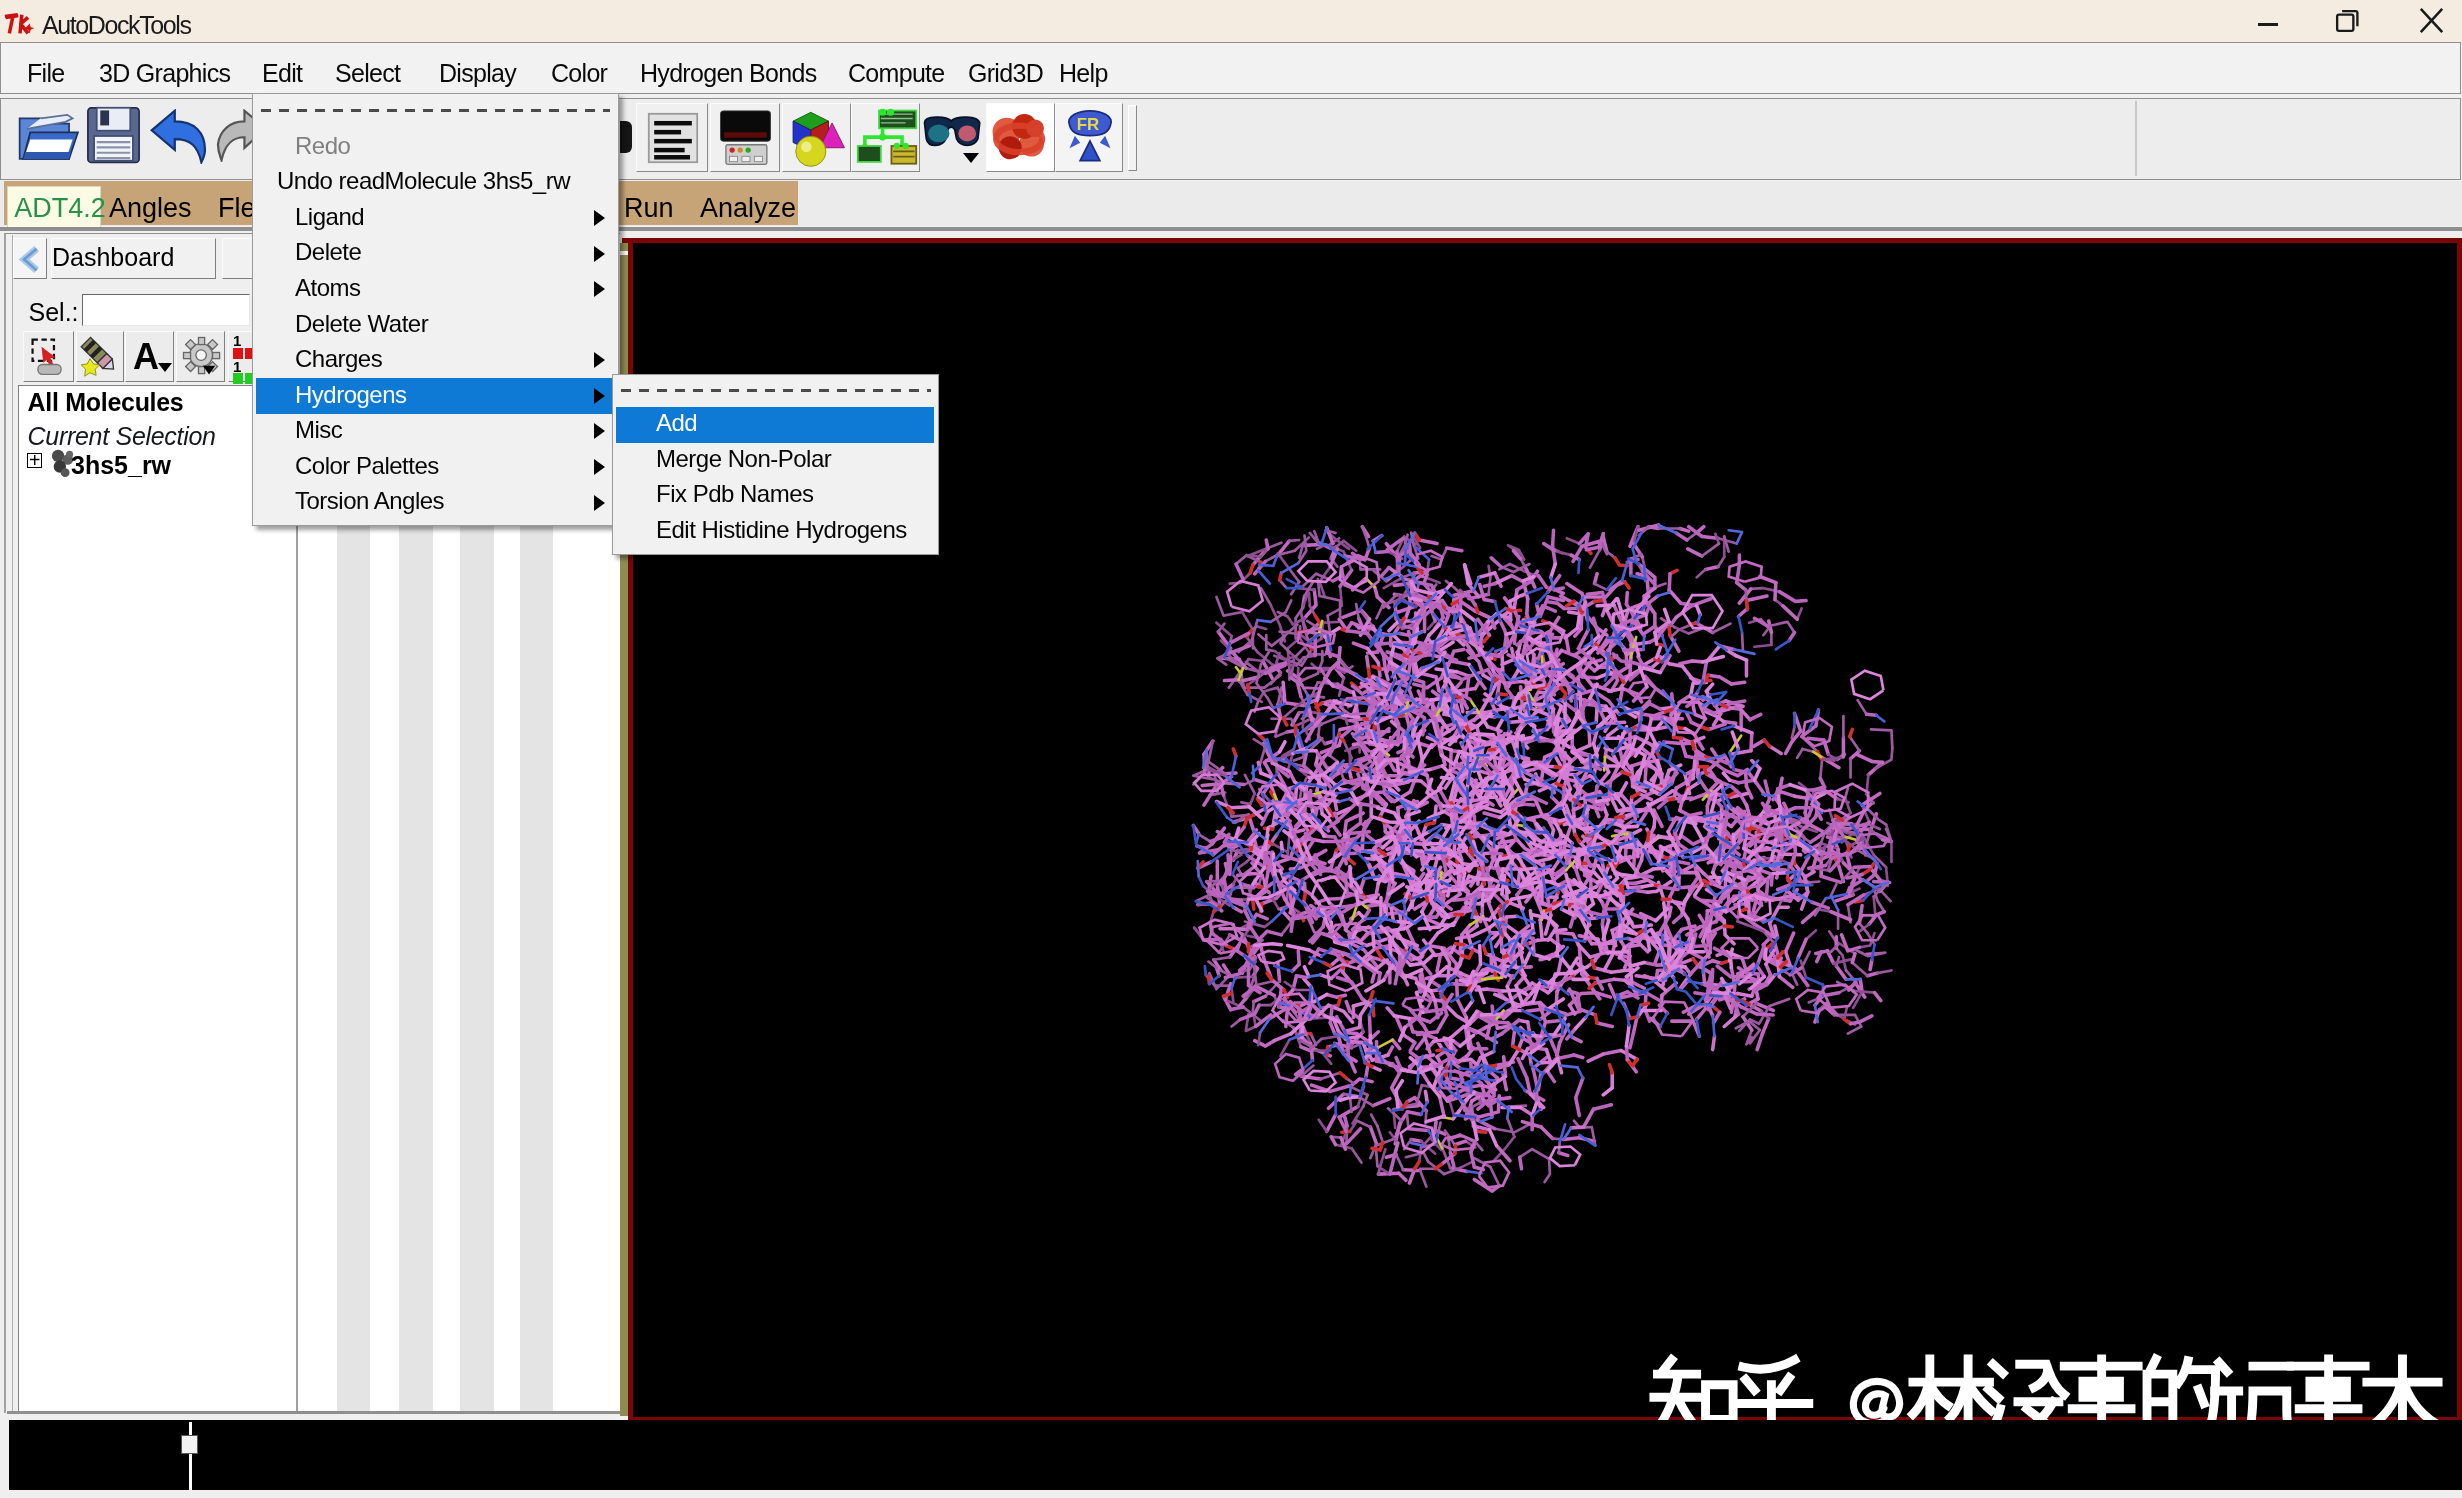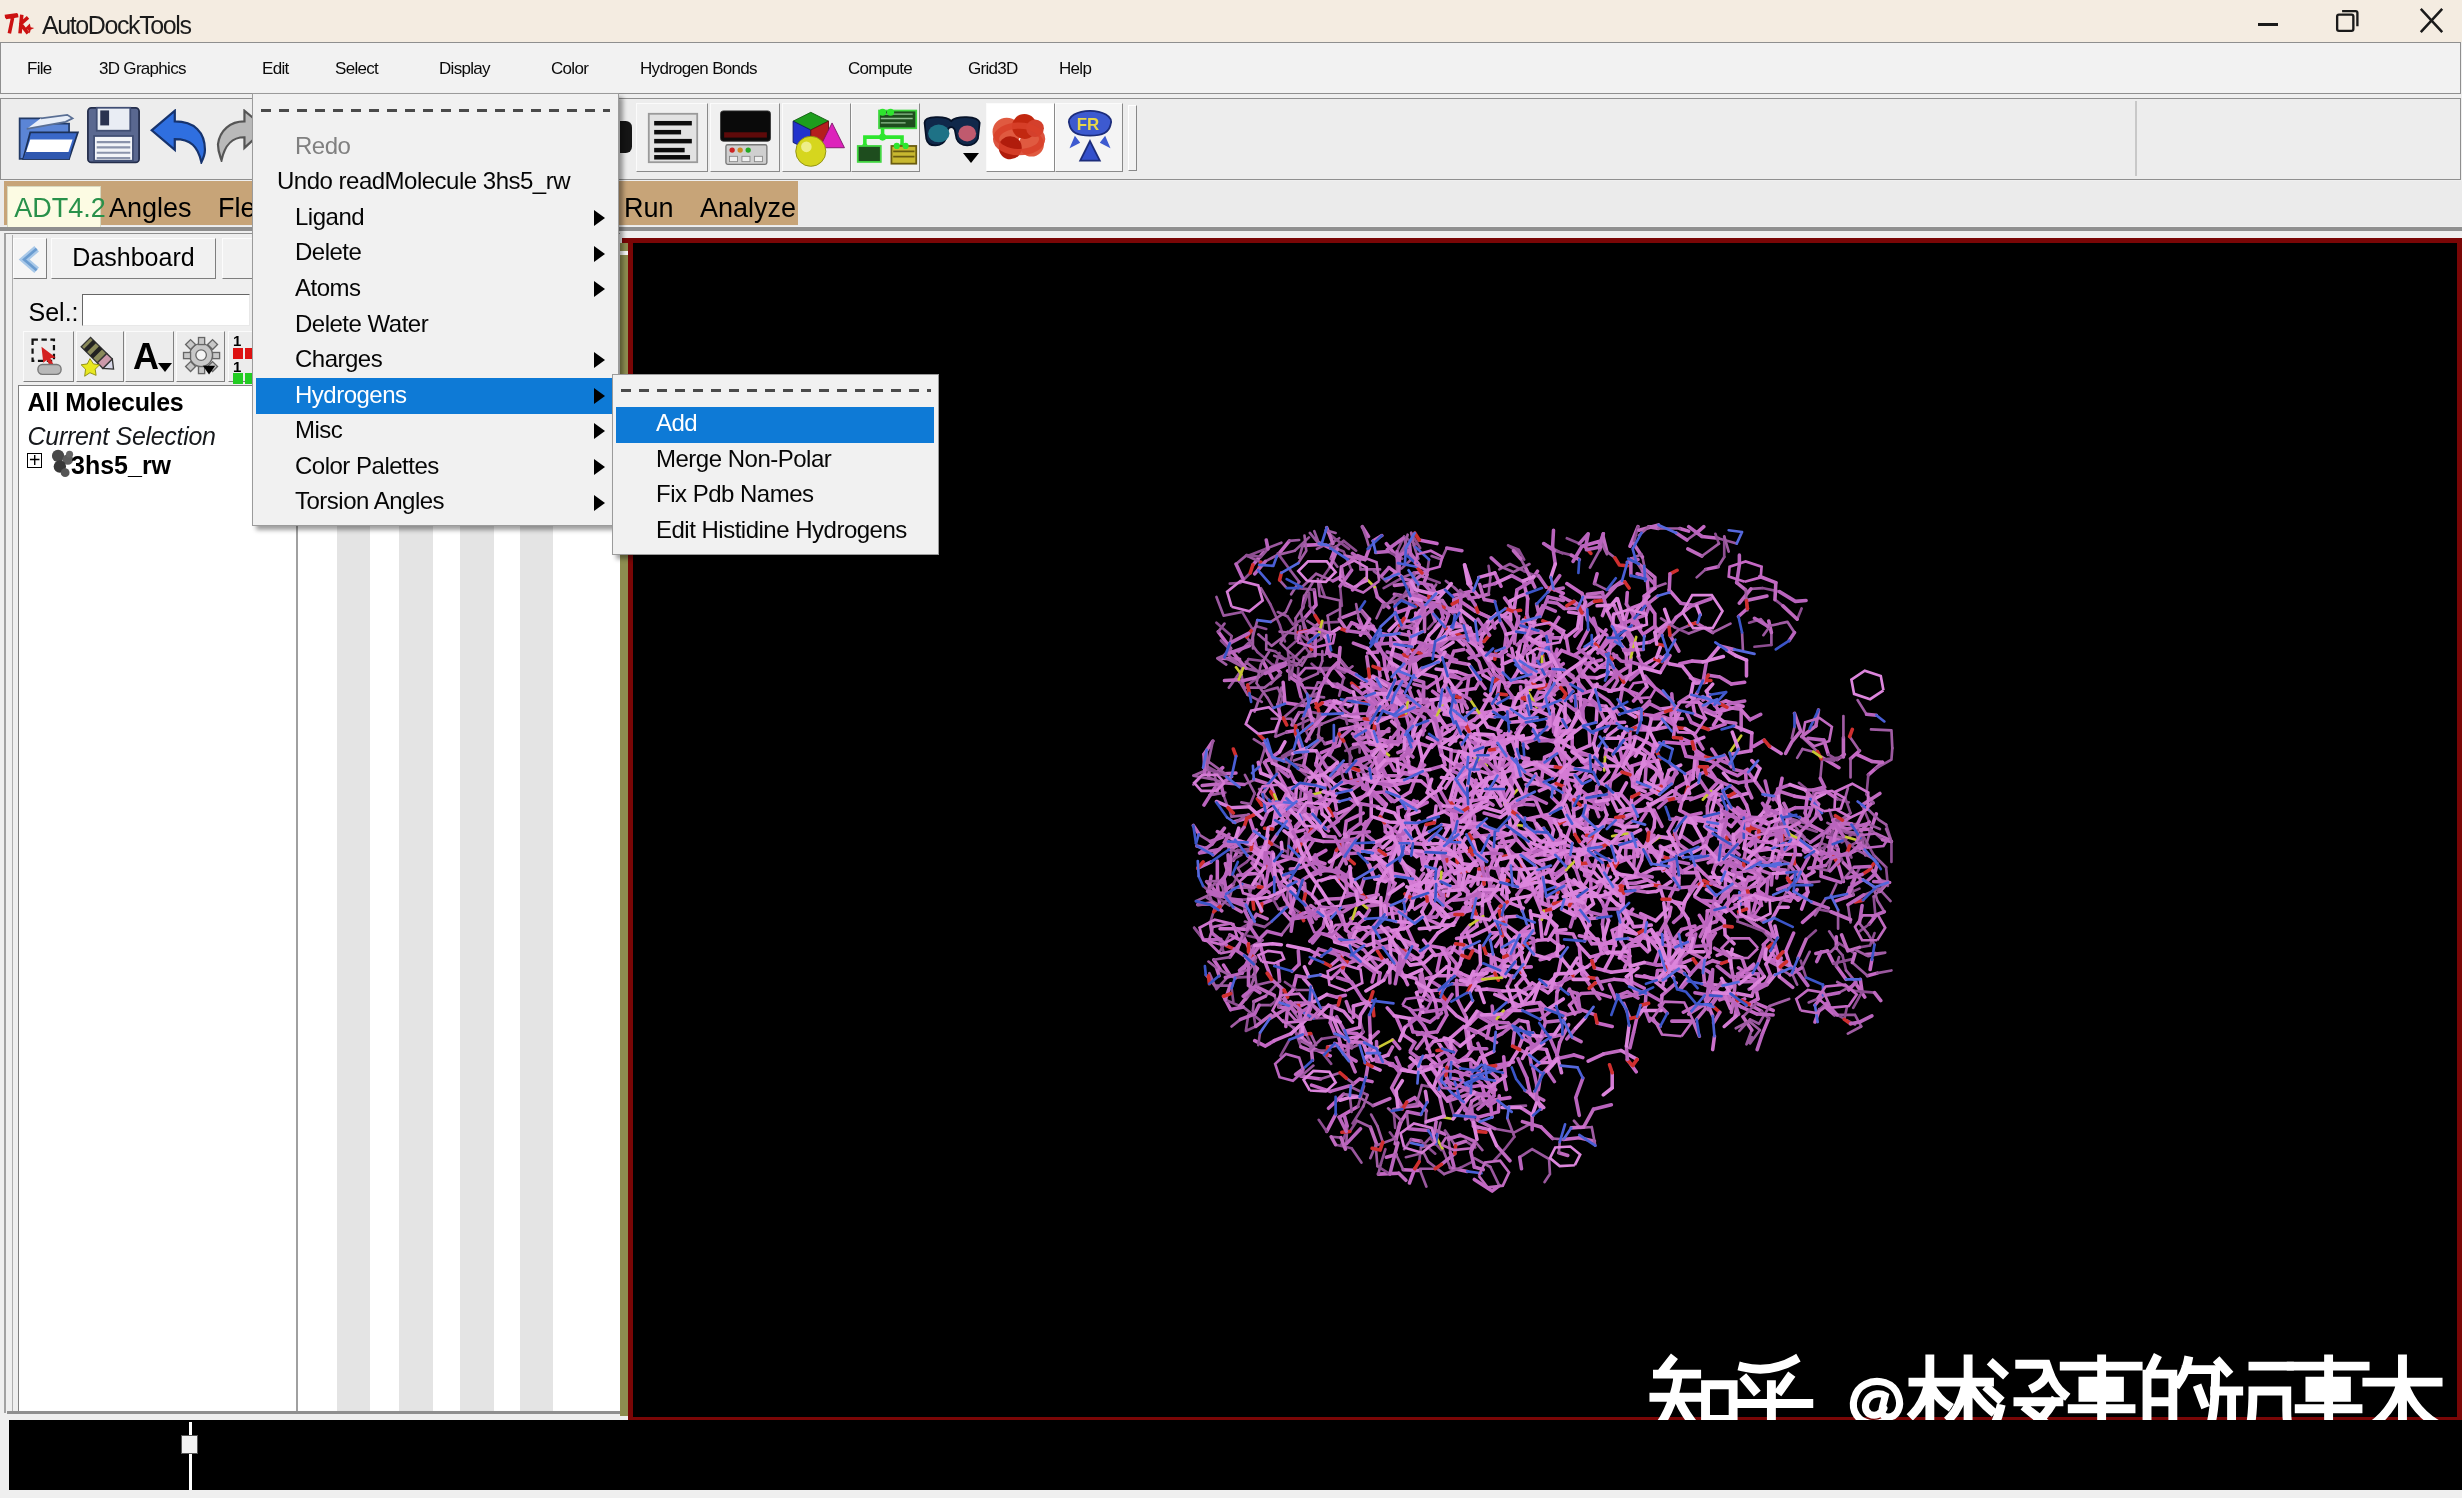--- a/index.html
+++ b/index.html
@@ -1,33 +1,33 @@
 <!DOCTYPE html>
 <html style="font-size:14.2px"><head>
 <meta charset="utf-8">
 <style>
 html,body{margin:0;padding:0;}
 body{width:2462px;height:1498px;position:relative;overflow:hidden;background:#efefef;font-family:"Liberation Sans",sans-serif;}
 .abs{position:absolute;}
 .titlebar{left:0;top:0;width:2462px;height:42px;background:#f4ece1;}
 .title-txt{left:42px;top:10.7px;font-size:25px;color:#1b1b1b;letter-spacing:-1.4px;}
 .menubar{left:0;top:42px;width:2461px;height:52px;background:#f2f2f2;border-top:1.8px solid #8f8f8f;border-bottom:1.8px solid #8f8f8f;border-left:1.8px solid #8f8f8f;border-right:1.8px solid #8f8f8f;box-sizing:border-box;}
-.mi{position:absolute;top:59px;font-size:17px;color:#0a0a0a;letter-spacing:-0.7px;}
+.mi{position:absolute;top:59px;font-size:25px;color:#0a0a0a;letter-spacing:-0.7px;}
 .toolbar{left:0;top:98px;width:2461px;height:82px;background:#ededed;border:1.8px solid #8f8f8f;box-sizing:border-box;}
 .tbtn{position:absolute;top:103px;height:69px;background:#f0f0f0;border-top:1.8px solid #fbfbfb;border-left:1.8px solid #fbfbfb;border-right:1.8px solid #8a8a8a;border-bottom:1.8px solid #8a8a8a;box-sizing:border-box;}
 .tabrow{left:0;top:181px;width:2462px;height:45px;background:#ebebeb;}
 .tanbar{left:3.6px;top:181px;width:794px;height:44px;background:#c7a478;}
 .seltab{left:7.1px;top:186px;width:92px;height:40px;background:#fcfbe3;border:0.9px solid #d8d8c0;}
 .tabtxt{position:absolute;top:193px;font-size:27px;color:#000;}
 .sep255{left:0;top:227px;width:2462px;height:3.6px;background:#8f8f8f;}
 .panel{left:3.6px;top:233px;width:616px;height:1180px;background:#efefef;border-left:2.7px solid #a2a2a2;border-top:1.8px solid #8f8f8f;box-sizing:border-box;}
 .whitearea{left:18px;top:385px;width:602px;height:1027px;background:#ffffff;border-top:1.8px solid #808080;border-left:1.8px solid #808080;box-sizing:border-box;}
 .stripe{top:387px;height:1024px;background:#e4e4e4;}
 .vline334{left:296px;top:387px;width:1.8px;height:1024px;background:#a0a0a0;}
-.dashtab{left:51px;top:238px;width:165px;height:41px;background:#f1f1f1;border-top:1.8px solid #fcfcfc;border-left:1.8px solid #fcfcfc;border-right:1.8px solid #7e7e7e;border-bottom:1.8px solid #7e7e7e;box-sizing:border-box;text-align:center;font-size:25px;color:#000;line-height:37px;}
+.dashtab{left:51px;top:238px;width:165px;height:41px;background:#f1f1f1;border-top:1.8px solid #fcfcfc;border-left:1.8px solid #fcfcfc;border-right:1.8px solid #7e7e7e;border-bottom:1.8px solid #7e7e7e;box-sizing:border-box;font-size:25px;color:#000;line-height:37px;}
 .tab2{left:222px;top:238px;width:80px;height:41px;background:#f1f1f1;border-top:1.8px solid #fcfcfc;border-left:1.8px solid #fcfcfc;border-bottom:1.8px solid #7e7e7e;box-sizing:border-box;}
 .backbtn{left:12.5px;top:238px;width:34px;height:41px;background:#f5f5f5;border-top:1.8px solid #fcfcfc;border-left:1.8px solid #fcfcfc;border-right:1.8px solid #7e7e7e;border-bottom:1.8px solid #7e7e7e;box-sizing:border-box;}
 .selentry{left:82px;top:294px;width:168px;height:32px;background:#fff;border-top:1.8px solid #666;border-left:1.8px solid #666;border-right:1.8px solid #e8e8e8;border-bottom:1.8px solid #e8e8e8;box-sizing:border-box;}
 .pbtn{position:absolute;top:331px;height:51px;background:#ececec;border-top:1.8px solid #fbfbfb;border-left:1.8px solid #fbfbfb;border-right:1.8px solid #808080;border-bottom:1.8px solid #808080;box-sizing:border-box;}
 .viewport{left:628px;top:238px;width:1834px;height:1184px;background:#000;border:5.3px solid #7a0606;box-sizing:border-box;}
 .olive{left:620px;top:243px;width:8px;height:1173px;background:#8d8d50;}
 .menu{background:#f1f1f1;border:1.8px solid #9b9b9b;box-shadow:3.6px 3.6px 4.4px rgba(0,0,0,0.38);box-sizing:border-box;}
 .mitem{position:absolute;font-size:24px;color:#060606;letter-spacing:-0.5px;}
 .arrow{position:absolute;width:0;height:0;border-top:8px solid transparent;border-bottom:8px solid transparent;border-left:11.6px solid #000;}
 .hl{background:#0e7ad6;}

